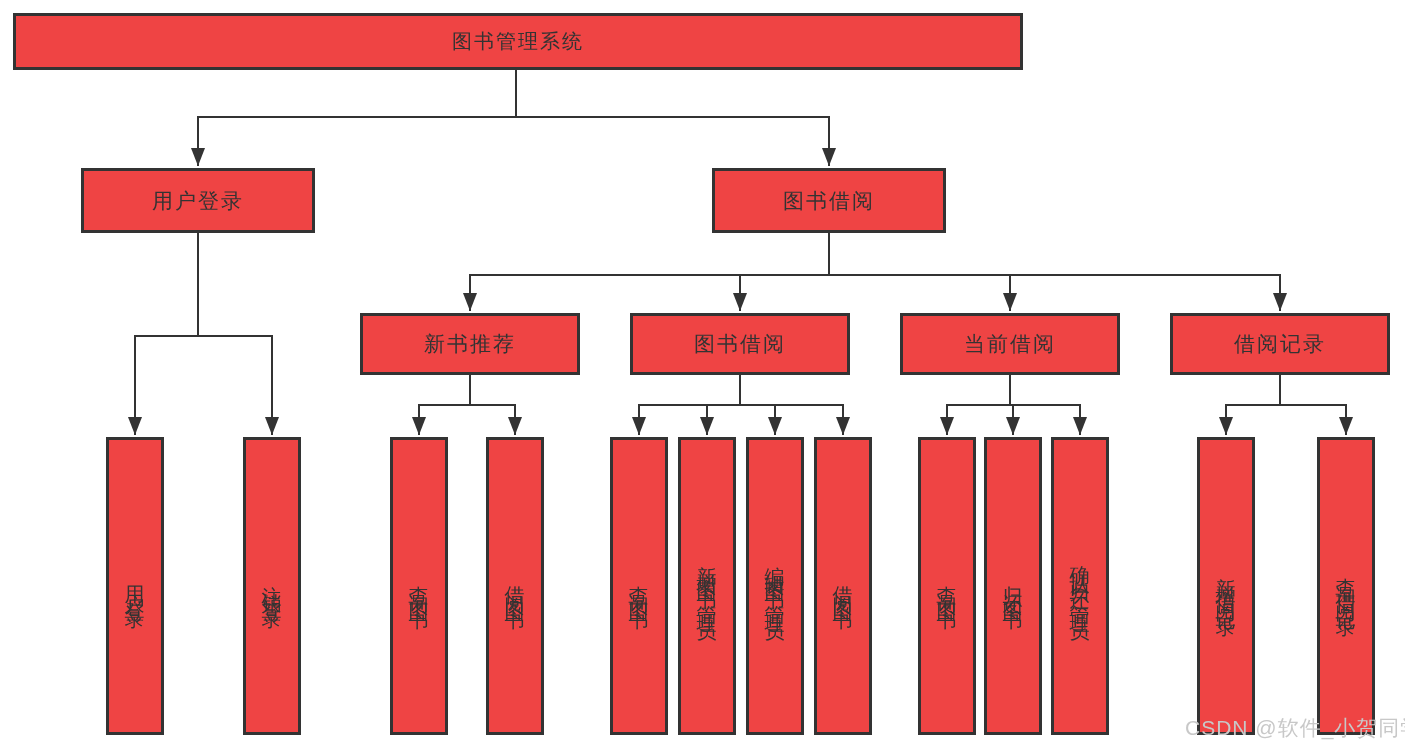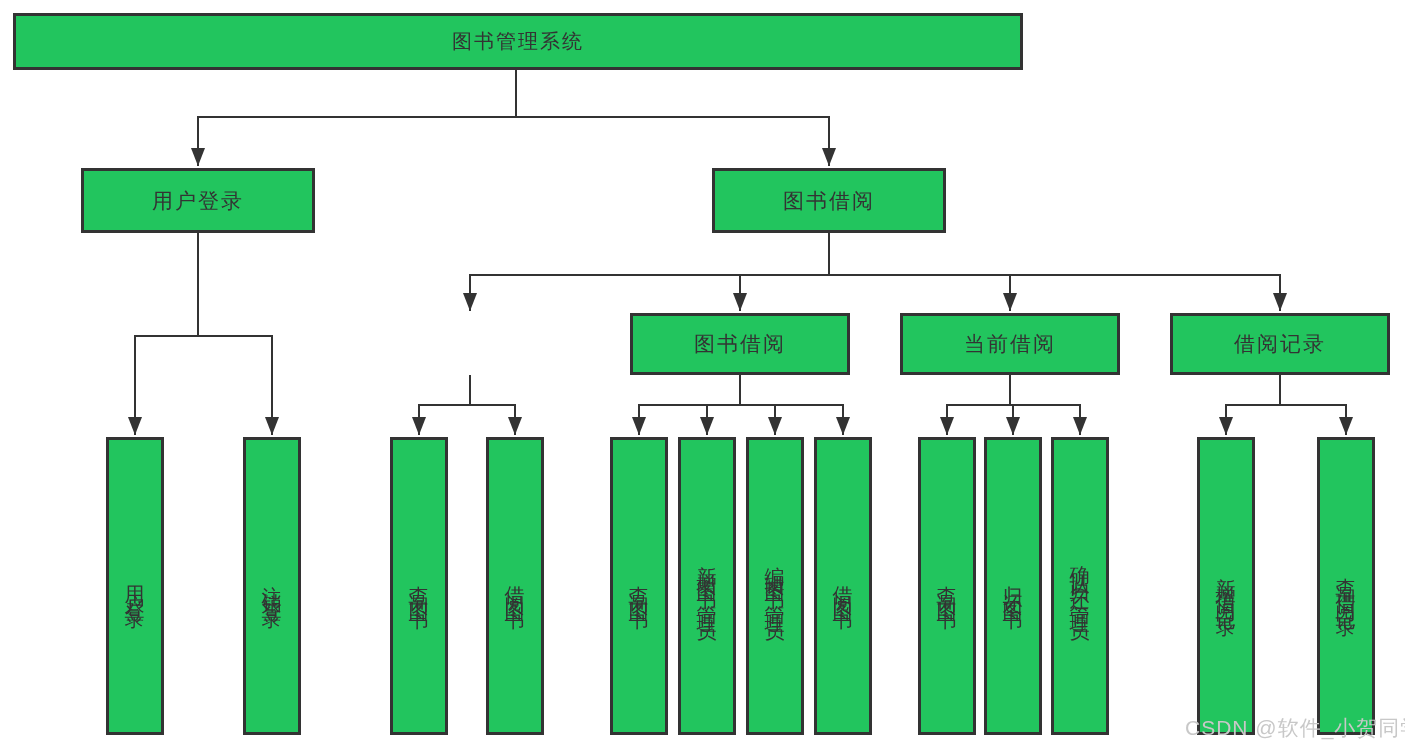--- a/index.html
+++ b/index.html
@@ -13,21 +13,21 @@
     width:1405px;height:747px;
     background:var(--bg);
     font-family:"Liberation Sans","DejaVu Sans",sans-serif;
     color:var(--text);
     overflow:hidden;
   }
   .canvas{position:relative;width:1405px;height:747px;}
   svg.connectors{position:absolute;left:0;top:0;z-index:0;}
   .box{
     position:absolute;
-    background:#22c55e;
+    background:#ef4444;
     border:3px solid var(--line);
     display:flex;align-items:center;justify-content:center;
     z-index:1;
   }
   .box .lbl{
     font-size:21px;
     letter-spacing:2px;
     white-space:nowrap;
   }
   .root .lbl{font-size:20px;}
@@ -107,20 +107,23 @@
     <span class="lbl">图书管理系统</span>
   </div>
 
   <div class="box" style="left:81px;top:168px;width:234px;height:65px">
     <span class="lbl">用户登录</span>
   </div>
   <div class="box" style="left:712px;top:168px;width:234px;height:65px">
     <span class="lbl">图书借阅</span>
   </div>
 
+  <div class="box" style="left:360px;top:313px;width:220px;height:62px">
+    <span class="lbl">新书推荐</span>
+  </div>
   <div class="box" style="left:630px;top:313px;width:220px;height:62px">
     <span class="lbl">图书借阅</span>
   </div>
   <div class="box" style="left:900px;top:313px;width:220px;height:62px">
     <span class="lbl">当前借阅</span>
   </div>
   <div class="box" style="left:1170px;top:313px;width:220px;height:62px">
     <span class="lbl">借阅记录</span>
   </div>
 

